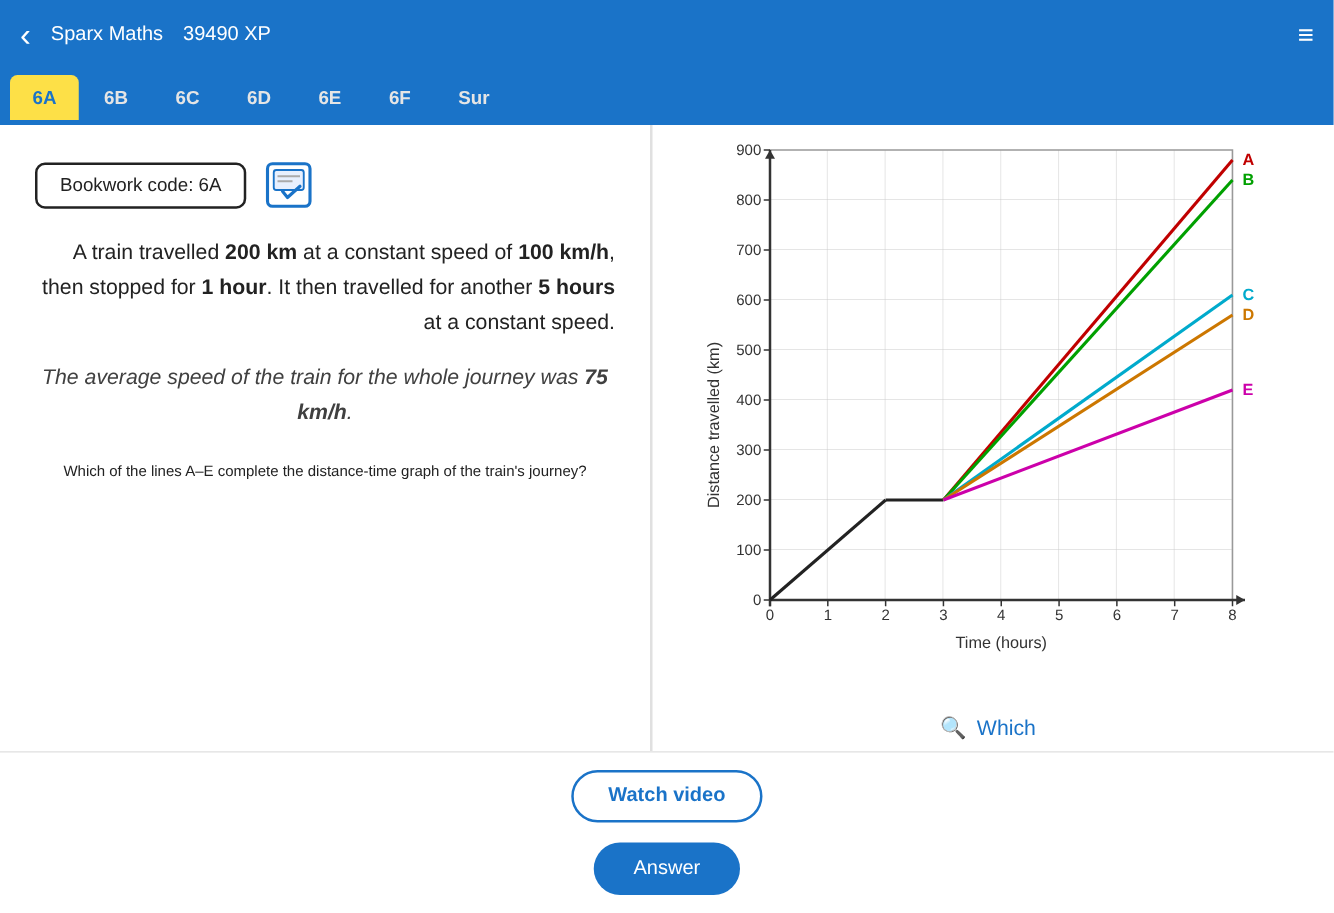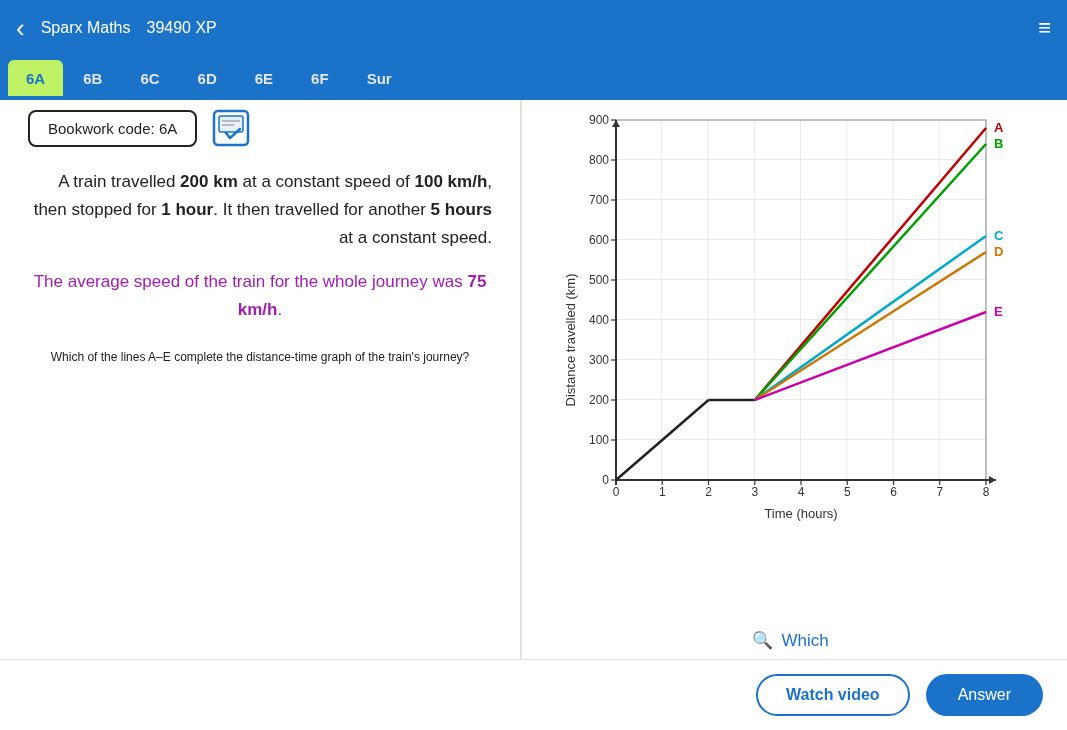--- a/index.html
+++ b/index.html
@@ -40,36 +40,36 @@
       border-radius: 6px 6px 0 0;
       font-size: 15px;
       font-weight: bold;
       color: #e5e5e5;
       cursor: pointer;
       height: 36px;
       display: flex;
       align-items: center;
     }
     .nav-tab.active {
-      background: #bef264;
+      background: #fde047;
       color: #1a73c8;
     }
 
     
     #main {
       display: flex;
       flex: 1;
       overflow: hidden;
     }
 
     
     #left-panel {
       width: 520px;
       flex-shrink: 0;
-      padding: 8px 28px;
+      padding: 28px 28px;
       display: flex;
       flex-direction: column;
       gap: 16px;
       overflow-y: auto;
     }
 
     .bookwork-row {
       display: flex;
       align-items: center;
       gap: 14px;
@@ -98,22 +98,23 @@
     .question-text {
       font-size: 17px;
       line-height: 1.65;
       color: #222;
       text-align: right;
     }
 
     .avg-speed-text {
       font-size: 17px;
       line-height: 1.65;
-      color: #a21caf;
+      color: #404040;
       text-align: center;
+      font-style: italic;
     }
 
     .which-lines-text {
       font-size: 12px;
       line-height: 1.65;
       color: #222;
       text-align: center;
       margin-top: 8px;
     }
 
@@ -149,20 +150,21 @@
     
     #action-bar {
       display: flex;
       justify-content: flex-end;
       align-items: center;
       gap: 16px;
       padding: 14px 24px;
       border-top: 1px solid #e0e0e0;
       flex-shrink: 0;
       background: #fff;
+      flex-direction: column;
     }
     .watch-video-btn {
       border: 2px solid #1a73c8;
       border-radius: 24px;
       padding: 10px 28px;
       font-size: 16px;
       font-weight: bold;
       color: #1a73c8;
       background: white;
       cursor: pointer;

